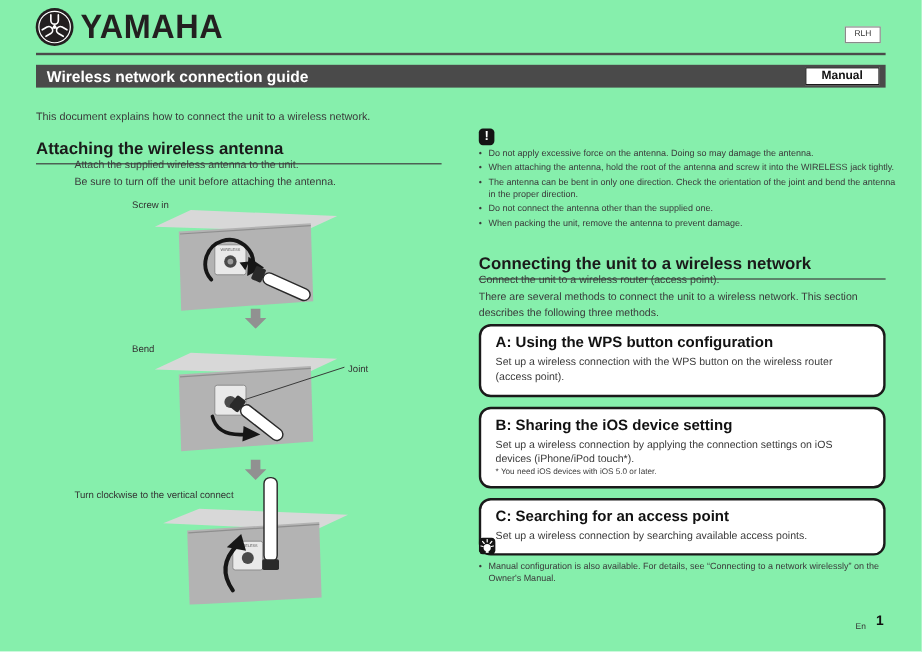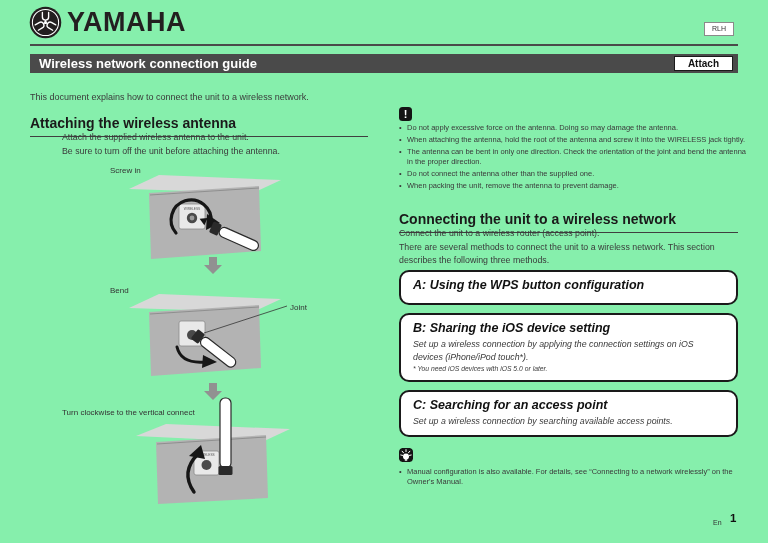--- a/index.html
+++ b/index.html
@@ -41,21 +41,21 @@
              color:#fff;text-align:center;font-weight:bold;font-size:11px;line-height:14px;}
   .caution-icon{left:399px;top:107px;}
   .tip-icon{left:399px;top:448px;width:14px;height:14px;background:transparent;}
   .note-list{position:absolute;width:350px;}
   .caution-list{left:399px;top:123px;}
   .tip-list{left:399px;top:467px;}
   .note-item{display:flex;font-size:7.5px;line-height:1.28;color:#3a3a3a;margin-bottom:2.5px;}
   .note-item .dot{width:8px;flex:0 0 8px;}
 
   
-  .methods{position:absolute;left:399px;top:270px;width:339px;display:flex;flex-direction:column;gap:8px;font-style:italic;}
+  .methods{position:absolute;left:399px;top:270px;width:339px;display:flex;flex-direction:column;gap:8px;}
   .method-box{border:2px solid #1a1a1a;border-radius:10px;padding:6px 12px 8px;box-sizing:border-box;background:#fff;}
   .method-title{font-weight:bold;font-size:12.5px;color:#111;margin-bottom:3px;}
   .method-desc{font-size:8.8px;line-height:1.45;color:#3a3a3a;}
   .method-foot{font-size:6.8px;color:#3a3a3a;margin-top:1px;}
 
   
   .footer-en{position:absolute;left:713px;top:519px;font-size:7px;color:#333;}
   .footer-page{position:absolute;left:730px;top:512px;font-size:11.5px;font-weight:bold;color:#111;}
 </style>
 </head>
@@ -74,21 +74,21 @@
       </g>
     </svg>
     <span class="wordmark">YAMAHA</span>
   </div>
 
   <div class="model-badge">RLH</div>
   <div class="top-rule"></div>
 
   <div class="title-bar">
     <span class="title">Wireless network connection guide</span>
-    <button class="lang-btn">Attach</button>
+    <button class="lang-btn">Manual</button>
   </div>
 
   <p class="intro">This document explains how to connect the unit to a wireless network.</p>
 
   <h2 class="col-heading left-heading">Attaching the wireless antenna</h2>
   <div class="body-text left-body">
     <div>Attach the supplied wireless antenna to the unit.</div>
     <div>Be sure to turn off the unit before attaching the antenna.</div>
   </div>
 
@@ -177,20 +177,21 @@
 
   <h2 class="col-heading right-heading">Connecting the unit to a wireless network</h2>
   <div class="body-text right-body">
     <div>Connect the unit to a wireless router (access point).</div>
     <div>There are several methods to connect the unit to a wireless network. This section describes the following three methods.</div>
   </div>
 
   <div class="methods">
     <div class="method-box">
       <div class="method-title">A: Using the WPS button configuration</div>
+      <div class="method-desc">Set up a wireless connection with the WPS button on the wireless router (access point).</div>
     </div>
     <div class="method-box">
       <div class="method-title">B: Sharing the iOS device setting</div>
       <div class="method-desc">Set up a wireless connection by applying the connection settings on iOS devices (iPhone/iPod touch*).</div>
       <div class="method-foot">* You need iOS devices with iOS 5.0 or later.</div>
     </div>
     <div class="method-box">
       <div class="method-title">C: Searching for an access point</div>
       <div class="method-desc">Set up a wireless connection by searching available access points.</div>
     </div>

